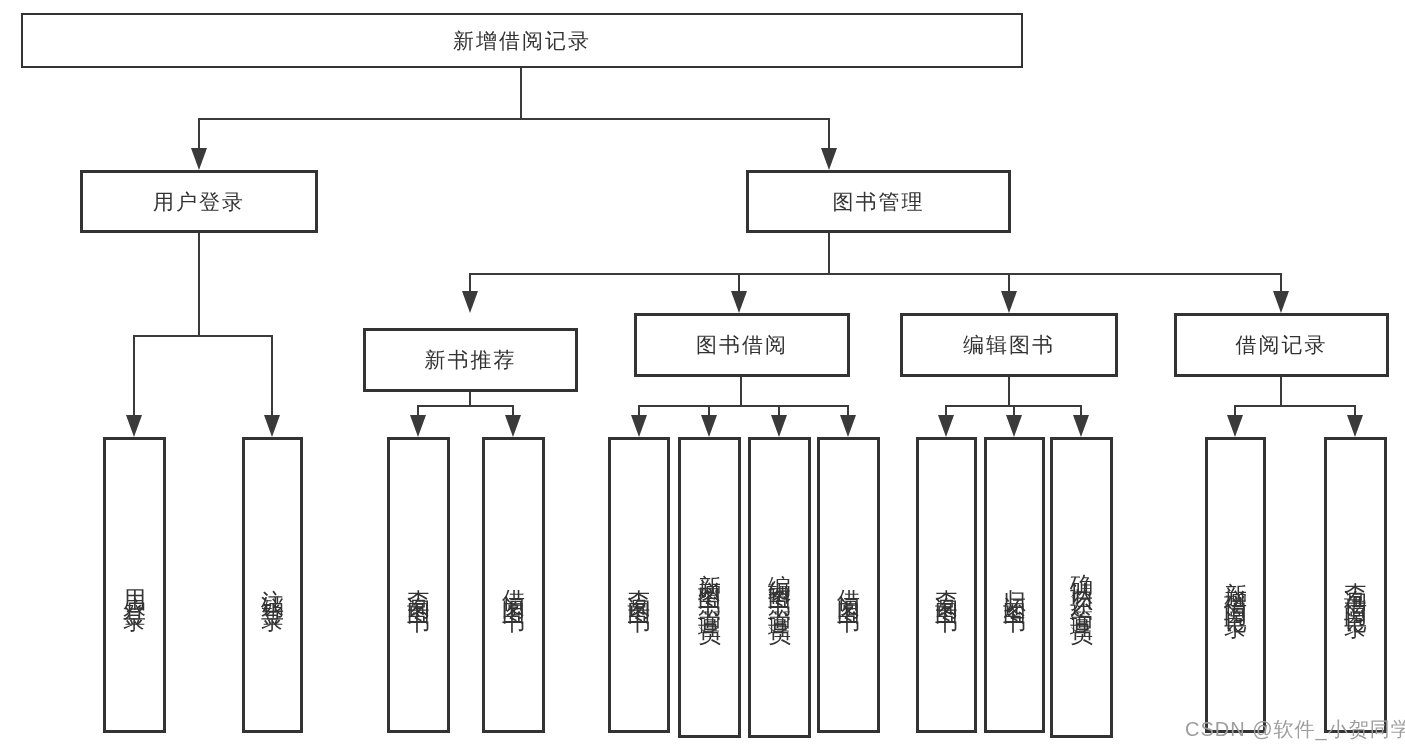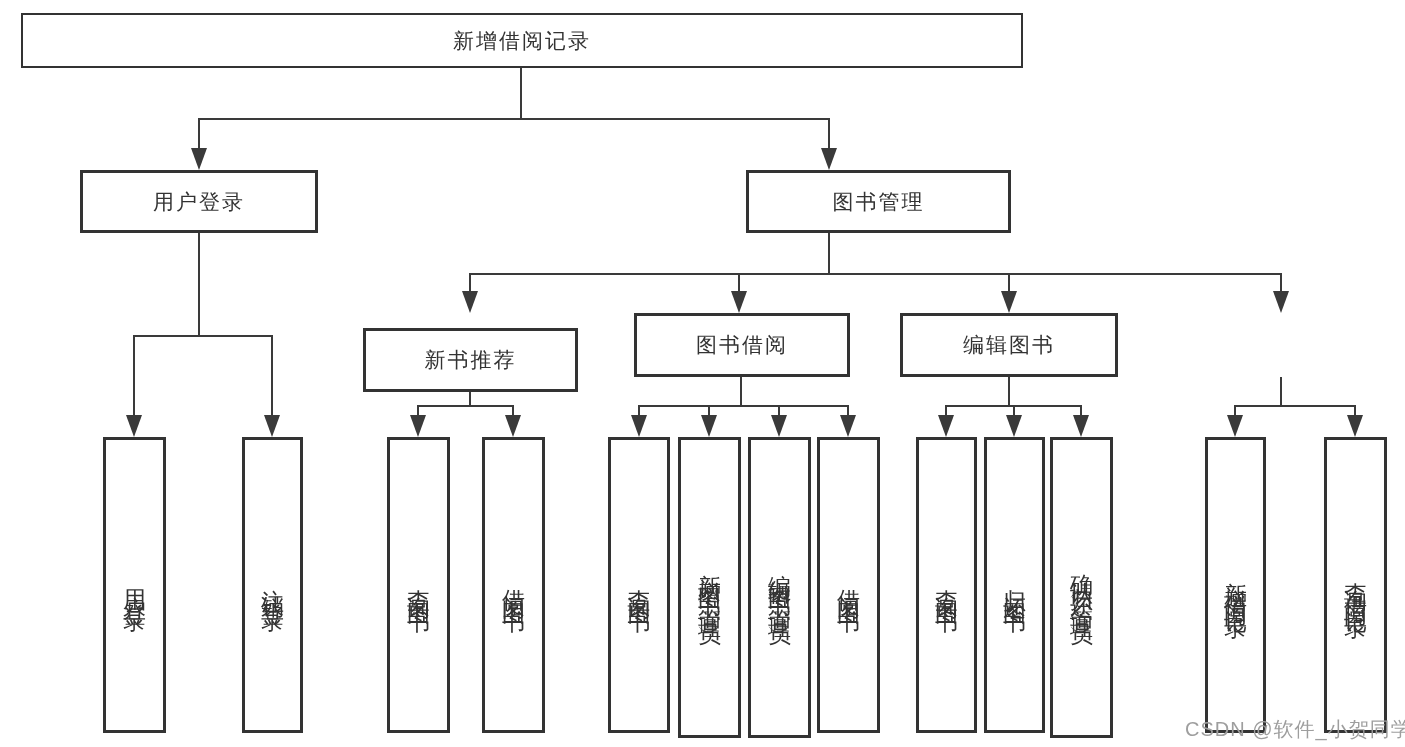--- a/index.html
+++ b/index.html
@@ -131,20 +131,23 @@
 
   <div class="box" style="left:363px;top:328px;width:215px;height:64px">
     <span>新书推荐</span>
   </div>
   <div class="box" style="left:634px;top:313px;width:216px;height:64px">
     <span>图书借阅</span>
   </div>
   <div class="box" style="left:900px;top:313px;width:218px;height:64px">
     <span>编辑图书</span>
   </div>
+  <div class="box" style="left:1174px;top:313px;width:215px;height:64px">
+    <span>借阅记录</span>
+  </div>
 
   <div class="box leaf" style="left:103px;top:437px;width:63px;height:296px">
     <span>用户登录</span>
   </div>
   <div class="box leaf" style="left:242px;top:437px;width:61px;height:296px">
     <span>注销登录</span>
   </div>
   <div class="box leaf" style="left:387px;top:437px;width:63px;height:296px">
     <span>查询图书</span>
   </div>

